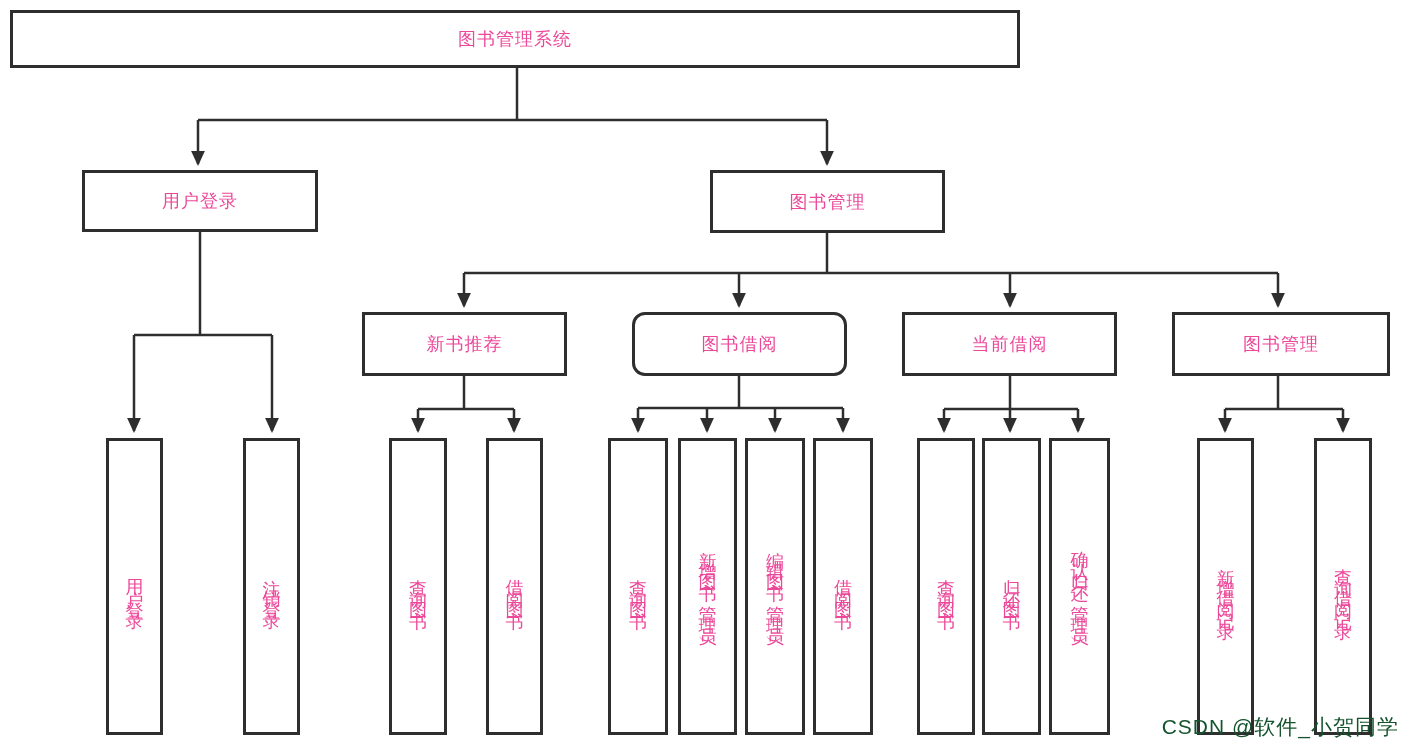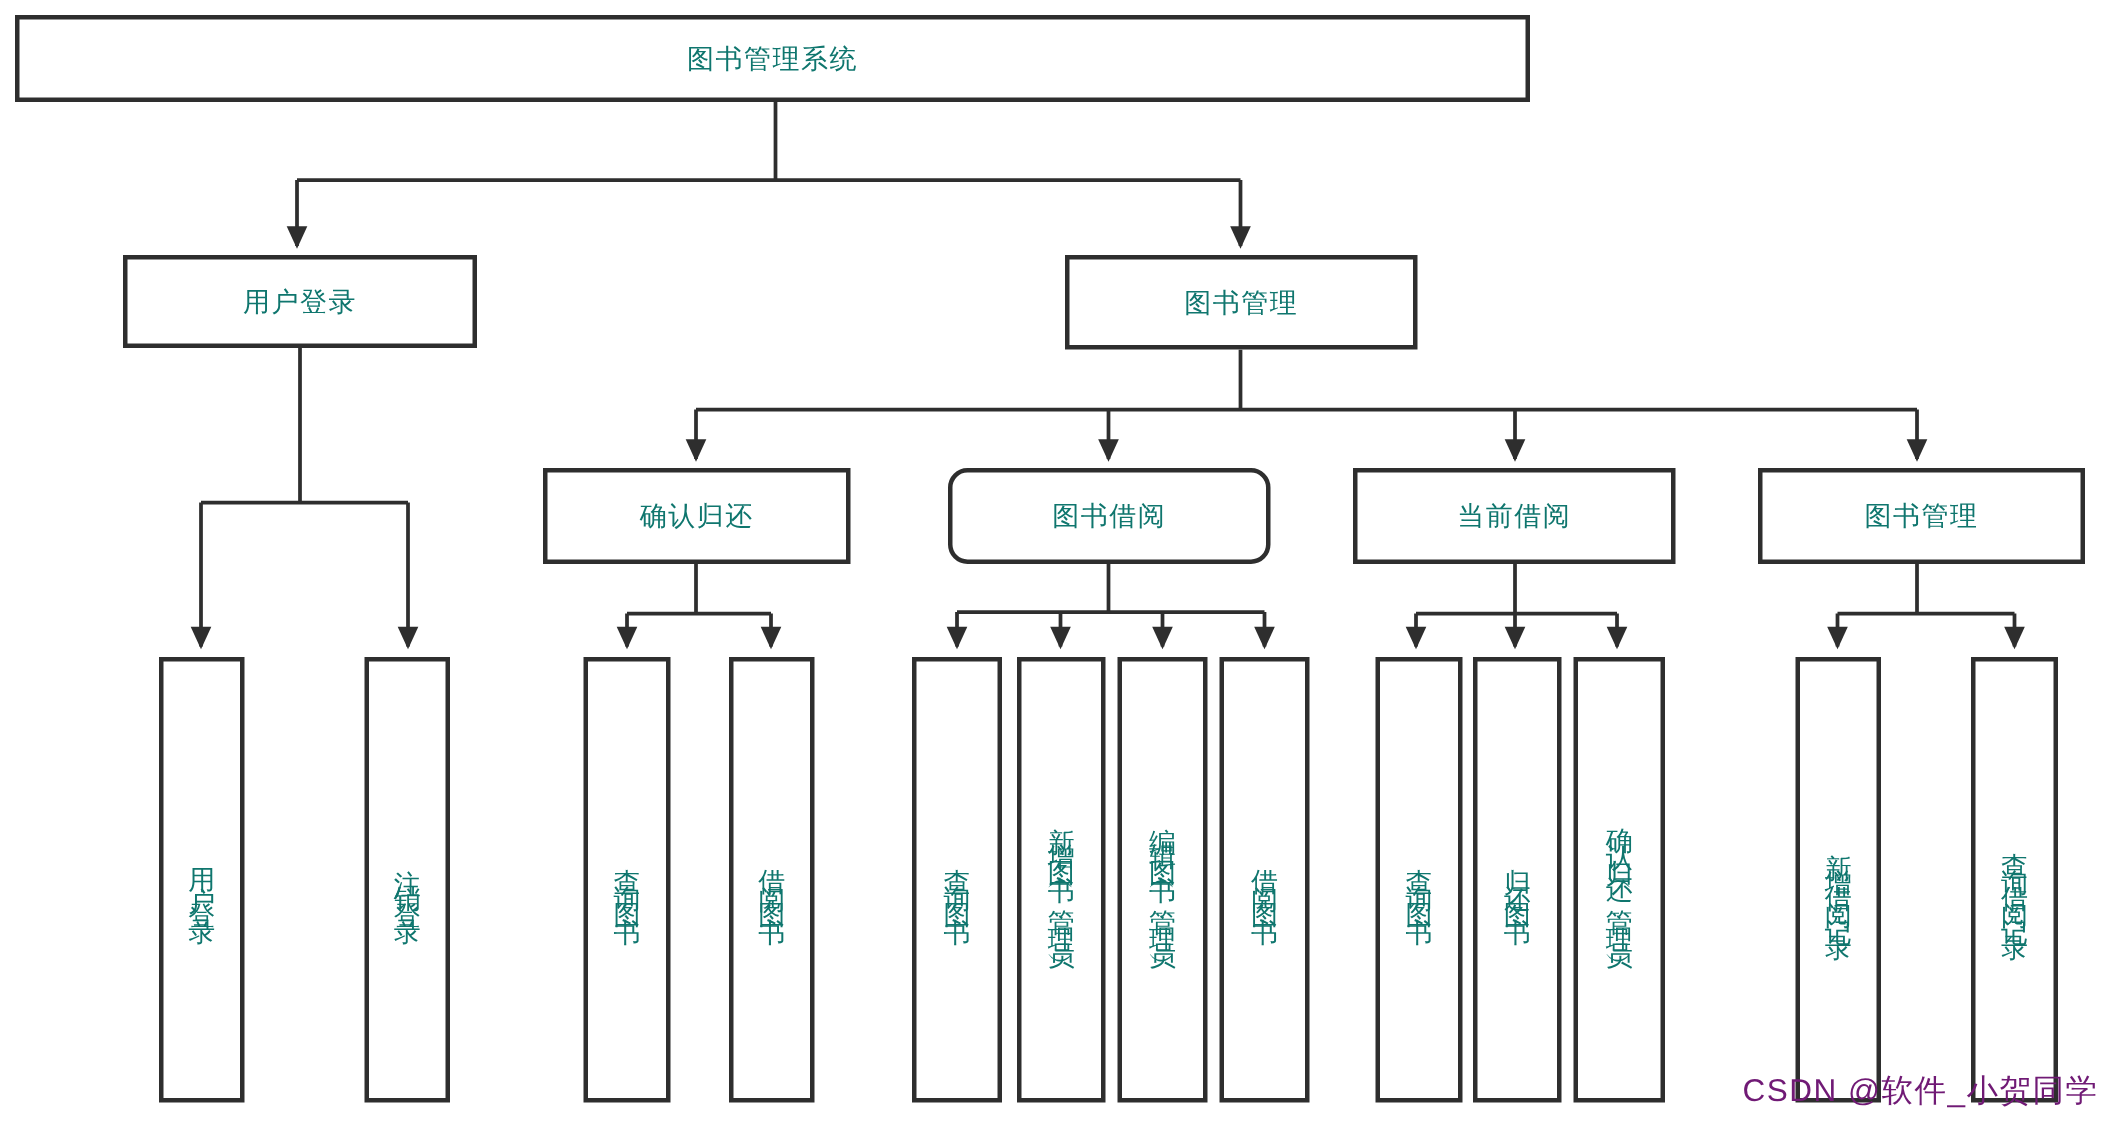--- a/index.html
+++ b/index.html
@@ -22,39 +22,39 @@
     pointer-events: none;
   }
   .node {
     position: absolute;
     box-sizing: border-box;
     border: 3px solid #2e2e2e;
     background: #ffffff;
     display: flex;
     align-items: center;
     justify-content: center;
-    color: #0f766e;
+    color: #ec4899;
     font-size: 18px;
     letter-spacing: 1px;
     white-space: nowrap;
     z-index: 2;
   }
   .node.vertical {
     writing-mode: vertical-rl;
     text-orientation: mixed;
     letter-spacing: 11px;
     font-size: 18px;
     line-height: 1;
   }
   #watermark {
     position: absolute;
     right: 6px;
     bottom: 6px;
     font-size: 21px;
-    color: #701a75;
+    color: #14532d;
     letter-spacing: 1px;
     z-index: 3;
   }
 </style>
 </head>
 <body>
 
 <div id="stage">
 
   <svg id="connectors" width="1405" height="747" viewBox="0 0 1405 747">
@@ -105,21 +105,21 @@
       <path d="M1225,409 V431" marker-end="url(#arrowhead)"></path>
       <path d="M1343,409 V431" marker-end="url(#arrowhead)"></path>
     </g>
   </svg>
 
   <div class="node" style="left:10px; top:10px; width:1010px; height:58px;">图书管理系统</div>
 
   <div class="node" style="left:82px; top:170px; width:236px; height:62px;">用户登录</div>
   <div class="node" style="left:710px; top:170px; width:235px; height:63px;">图书管理</div>
 
-  <div class="node" style="left:362px; top:312px; width:205px; height:64px;">确认归还</div>
+  <div class="node" style="left:362px; top:312px; width:205px; height:64px;">新书推荐</div>
   <div class="node" style="left:632px; top:312px; width:215px; height:64px;border-radius:13px;">图书借阅</div>
   <div class="node" style="left:902px; top:312px; width:215px; height:64px;font-family:Liberation Serif, serif;">当前借阅</div>
   <div class="node" style="left:1172px; top:312px; width:218px; height:64px;">图书管理</div>
 
   <div class="node vertical" style="left:106px; top:438px; width:57px; height:297px;">用户登录</div>
   <div class="node vertical" style="left:243px; top:438px; width:57px; height:297px;">注销登录</div>
 
   <div class="node vertical" style="left:389px; top:438px; width:58px; height:297px;">查询图书</div>
   <div class="node vertical" style="left:486px; top:438px; width:57px; height:297px;">借阅图书</div>
 

